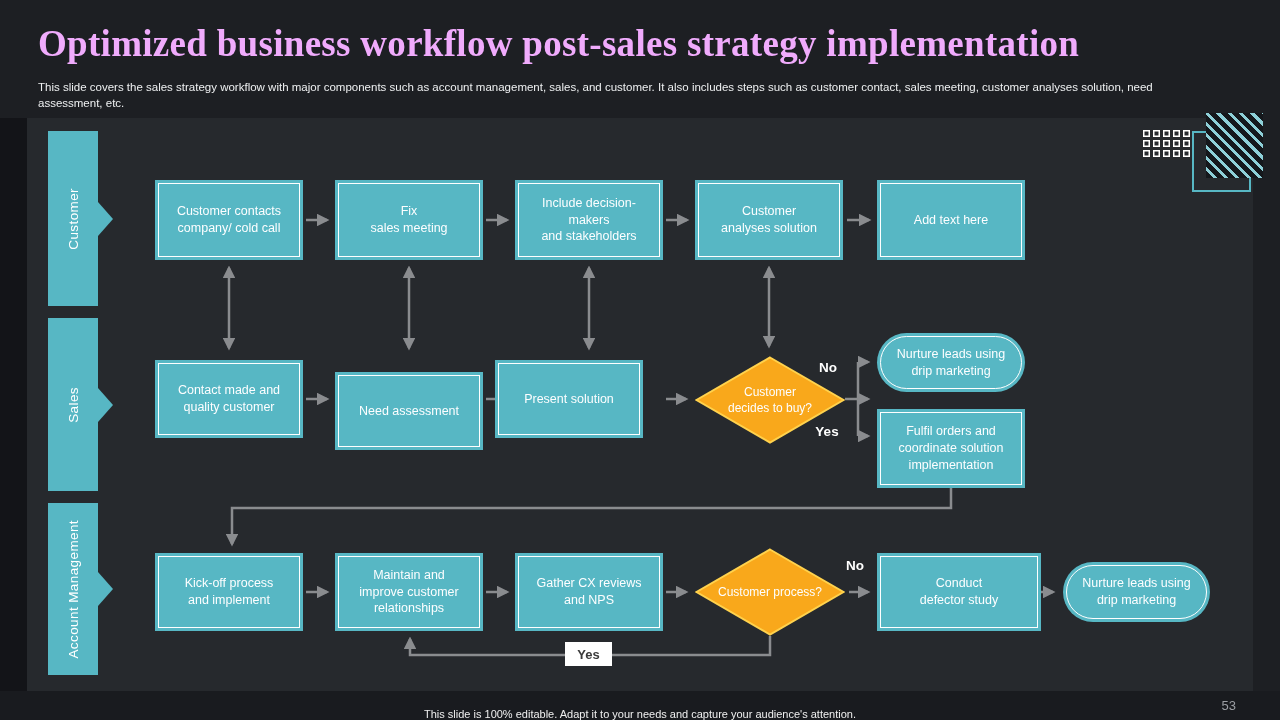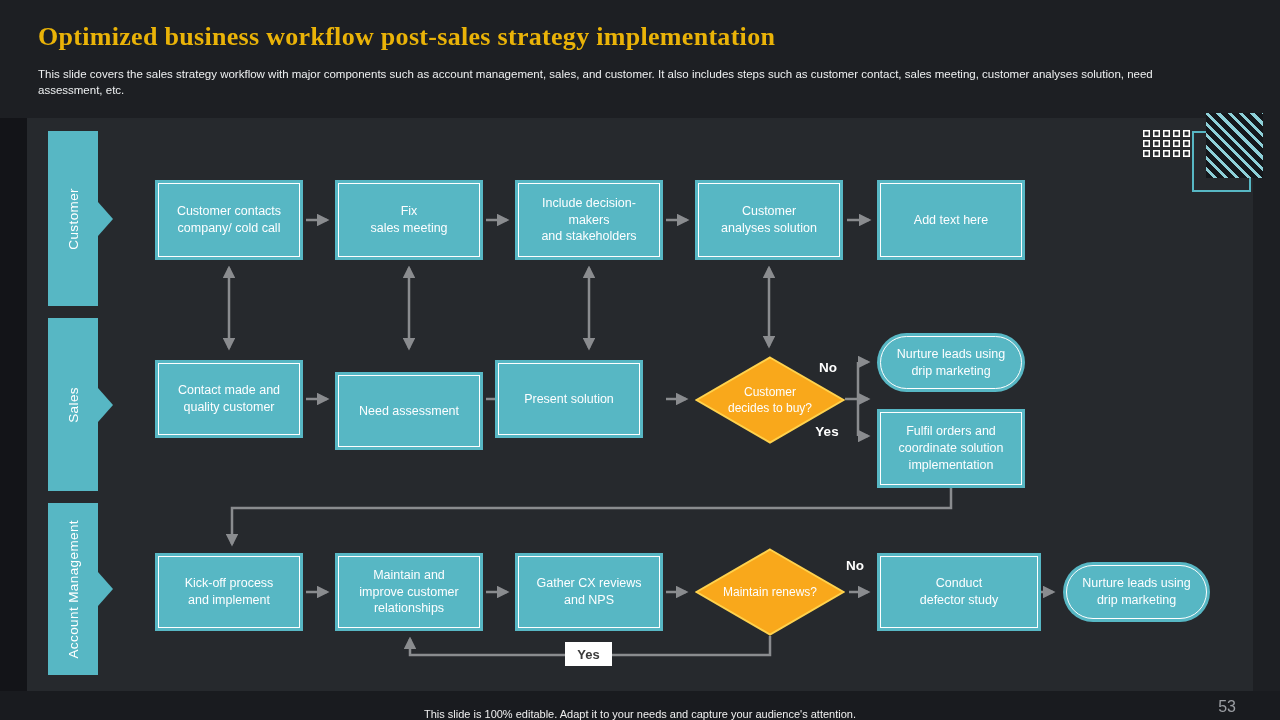--- a/index.html
+++ b/index.html
@@ -1,29 +1,29 @@
 <!DOCTYPE html>
 <html><head>
 <meta charset="utf-8">
 <style>
   html,body{margin:0;padding:0;}
   body{width:1280px;height:720px;overflow:hidden;background:#1d1f23;font-family:"Liberation Sans",sans-serif;}
   .slide{position:relative;width:1280px;height:720px;background:#1d1f23;}
 
   
   .header{position:absolute;left:38px;top:22px;width:1210px;}
-  .title{font-family:"Liberation Serif",serif;font-weight:700;font-size:26px;color:#eab308;letter-spacing:.3px;margin:0 0 14px 0;}
+  .title{font-family:"Liberation Serif",serif;font-weight:700;font-size:37px;color:#f0abfc;letter-spacing:.3px;margin:0 0 14px 0;}
   .description{font-size:11.5px;line-height:1.4;color:#eef0f1;width:1178px;}
 
   
   .left-strip{position:absolute;left:0;top:118px;width:27px;height:573px;background:#131418;}
   .panel{position:absolute;left:27px;top:118px;width:1226px;height:573px;background:#26292d;}
   .footer-band{position:absolute;left:0;top:691px;width:1280px;height:29px;background:#191b1f;display:flex;align-items:flex-end;justify-content:center;}
   .footer-note{font-size:11px;color:#efefef;}
-  .page-number{position:absolute;right:44px;top:698px;font-size:16px;color:#9b9ea3;}
+  .page-number{position:absolute;right:44px;top:698px;font-size:13px;color:#9b9ea3;}
 
   
   .lane{position:absolute;left:21px;width:50px;background:#57b7c4;display:flex;align-items:center;justify-content:center;}
   .lane-point{position:absolute;left:50px;top:50%;margin-top:-17px;width:0;height:0;
     border-left:15px solid #57b7c4;border-top:17px solid transparent;border-bottom:17px solid transparent;}
   .lane-label{writing-mode:vertical-rl;transform:rotate(180deg);color:#fff;font-size:13.5px;letter-spacing:.4px;white-space:nowrap;}
 
   
   .node{position:absolute;z-index:2;display:flex;align-items:center;justify-content:center;text-align:center;}
   .box{background:#57b7c4;}
@@ -184,21 +184,21 @@
 relationships</span>
     </div>
     <div class="node box" style="left:488px;top:435px;width:148px;height:78px;">
       <span class="node-label">Gather CX reviews
 and NPS</span>
     </div>
     <div class="node diamond" style="left:668px;top:430px;width:150px;height:88px;">
       <svg viewBox="0 0 150 88" preserveAspectRatio="none">
         <polygon points="75,1.5 148.5,44 75,86.5 1.5,44" fill="#f9a81b" stroke="#ffd24d" stroke-width="2"></polygon>
       </svg>
-      <span class="node-label">Maintain renews?</span>
+      <span class="node-label">Customer process?</span>
     </div>
     <div class="node box" style="left:850px;top:435px;width:164px;height:78px;">
       <span class="node-label">Conduct
 defector study</span>
     </div>
     <div class="node box stadium" style="left:1036px;top:444px;width:147px;height:60px;">
       <span class="node-label">Nurture leads using
 drip marketing</span>
     </div>
 

